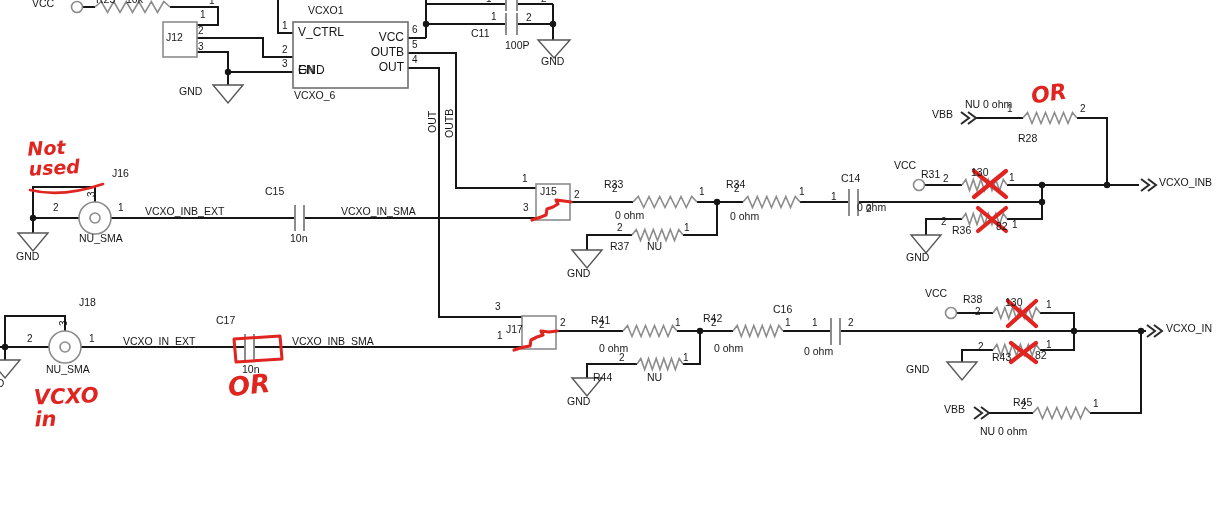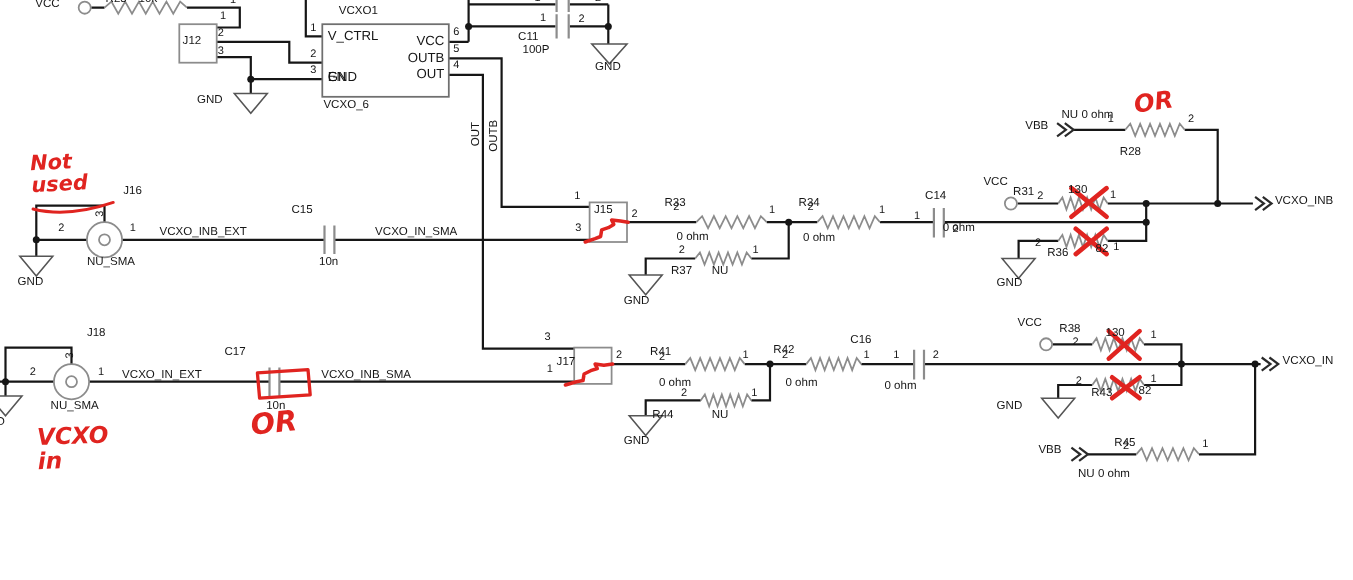--- a/index.html
+++ b/index.html
@@ -156,21 +156,21 @@
 <div class="pn" style="left:282px;top:21px">1</div>
 <div class="pn" style="left:282px;top:45px">2</div>
 <div class="pn" style="left:282px;top:59px">3</div>
 <div class="pn" style="left:412px;top:25px">6</div>
 <div class="pn" style="left:412px;top:40px">5</div>
 <div class="pn" style="left:412px;top:55px">4</div>
 
 <div class="lb" style="left:471px;top:28px">C11</div>
 <div class="pn" style="left:491px;top:12px">1</div>
 <div class="pn" style="left:526px;top:13px">2</div>
-<div class="lb" style="left:475px;top:40px">100P</div>
+<div class="lb" style="left:505px;top:40px">100P</div>
 <div class="pn" style="left:486px;top:-6px">1</div>
 <div class="pn" style="left:541px;top:-6px">2</div>
 <div class="lb" style="left:541px;top:56px">GND</div>
 
 <div class="lb rt" style="left:427px;top:133px">OUT</div>
 <div class="lb rt" style="left:444px;top:138px">OUTB</div>
 
 <div class="lb" style="left:112px;top:168px">J16</div>
 <div class="pn rt" style="left:87px;top:197px">3</div>
 <div class="pn" style="left:53px;top:203px">2</div>
@@ -220,22 +220,22 @@
 <div class="pn" style="left:1080px;top:104px">2</div>
 <div class="lb" style="left:1018px;top:133px">R28</div>
 <div class="lb" style="left:1159px;top:177px">VCXO_INB</div>
 
 <div class="lb" style="left:79px;top:297px">J18</div>
 <div class="pn rt" style="left:59px;top:326px">3</div>
 <div class="pn" style="left:27px;top:334px">2</div>
 <div class="pn" style="left:89px;top:334px">1</div>
 <div class="lb" style="left:46px;top:364px">NU_SMA</div>
 <div class="lb" style="left:-19px;top:378px">GND</div>
-<div class="lb" style="left:111px;top:336px">VCXO_IN_EXT</div>
-<div class="lb" style="left:204px;top:315px">C17</div>
+<div class="lb" style="left:123px;top:336px">VCXO_IN_EXT</div>
+<div class="lb" style="left:216px;top:315px">C17</div>
 <div class="lb" style="left:242px;top:364px">10n</div>
 <div class="lb" style="left:292px;top:336px">VCXO_INB_SMA</div>
 
 <div class="pn" style="left:495px;top:302px">3</div>
 <div class="pn" style="left:497px;top:331px">1</div>
 <div class="pn" style="left:560px;top:318px">2</div>
 <div class="lb" style="left:506px;top:324px">J17</div>
 <div class="lb" style="left:591px;top:315px">R41</div>
 <div class="pn" style="left:599px;top:320px">2</div>
 <div class="lb" style="left:599px;top:343px">0 ohm</div>

